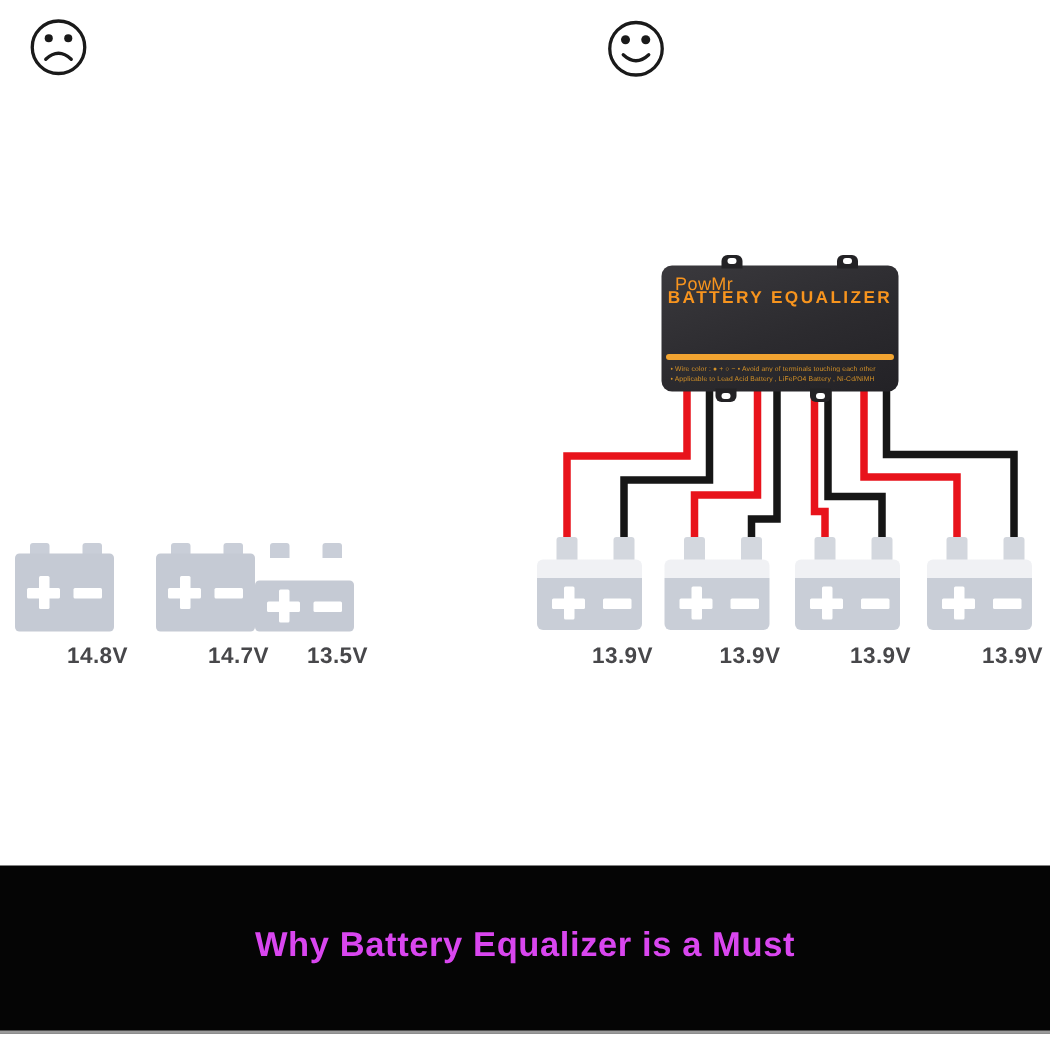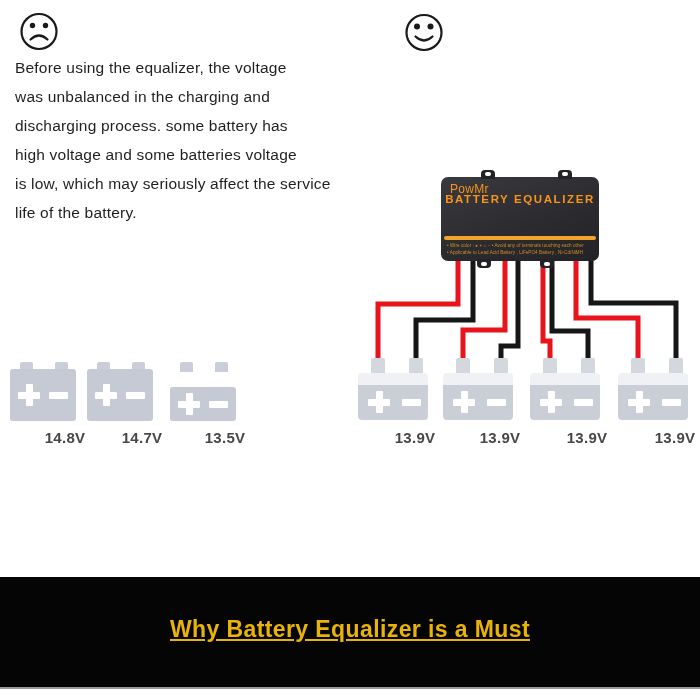--- a/index.html
+++ b/index.html
@@ -97,21 +97,21 @@
   .battery--after .sym-plus  { left: 10px; top: 18px; }
   .battery--after .sym-minus { left: 44px; top: 25.5px; }
 
   .battery-label {
     position: absolute; left: -10px; right: -10px; top: 73px; text-align: center;
     font-size: 15px; font-weight: bold; color: #47474a; letter-spacing: 0.3px; margin-left: 44px;
   }
 
   
   .battery--b1 { left: 10px;  width: 66px; }
-  .battery--b2 { left: 87px;  width: 66px; }
+  .battery--b2 { left: 104px;  width: 66px; }
   .battery--b3 { left: 170px; width: 66px; }
   .battery--b4 { left: 269px; width: 66px; }
   
   .battery--a1 { left: 358px; width: 70px; }
   .battery--a2 { left: 443px; width: 70px; }
   .battery--a3 { left: 530px; width: 70px; }
   .battery--a4 { left: 618px; width: 70px; }
 
   
   .footer {
@@ -128,26 +128,20 @@
 
 <div class="canvas">
 
   <svg class="face face--sad" viewBox="0 0 44 44">
     <circle cx="22" cy="21.5" r="17.5" fill="none" stroke="#1a1a1a" stroke-width="2.2"></circle>
     <circle cx="15.5" cy="15.5" r="2.7" fill="#1a1a1a"></circle>
     <circle cx="28.5" cy="15.5" r="2.7" fill="#1a1a1a"></circle>
     <path d="M13.5,29.5 Q22,21.5 30.5,29.5" fill="none" stroke="#1a1a1a" stroke-width="2.2" stroke-linecap="round"></path>
   </svg>
 
-  <div class="intro-text intro-text--before" style="color: rgb(31, 31, 31);">Before using the equalizer, the voltage
-was unbalanced in the charging and
-discharging process. some battery has
-high voltage and some batteries voltage
-is low, which may seriously affect the service
- life of the battery.</div>
 
   <svg class="face face--happy" viewBox="0 0 44 44">
     <circle cx="22" cy="21.5" r="17.5" fill="none" stroke="#1a1a1a" stroke-width="2.2"></circle>
     <circle cx="15" cy="15.5" r="3" fill="#1a1a1a"></circle>
     <circle cx="28.5" cy="15.5" r="3" fill="#1a1a1a"></circle>
     <path d="M13.5,25.5 Q22,33.5 30.5,25.5" fill="none" stroke="#1a1a1a" stroke-width="2.2" stroke-linecap="round"></path>
   </svg>
 
 
   <svg class="wires-layer" width="700" height="700">
@@ -246,16 +240,16 @@
     <div class="battery-tab battery-tab--pos"></div>
     <div class="battery-tab battery-tab--neg"></div>
     <div class="battery-body">
       <span class="sym-plus"></span>
       <span class="sym-minus"></span>
     </div>
     <div class="battery-label">13.9V</div>
   </div>
 
   <div class="footer" style="background: rgb(5, 5, 5);">
-    <div class="footer-title" style="color: #eab308; text-decoration: underline;">Why Battery Equalizer is a Must</div>
+    <div class="footer-title" style="color: #d946ef;">Why Battery Equalizer is a Must</div>
   </div>
 
 </div>
 
 </body></html>

